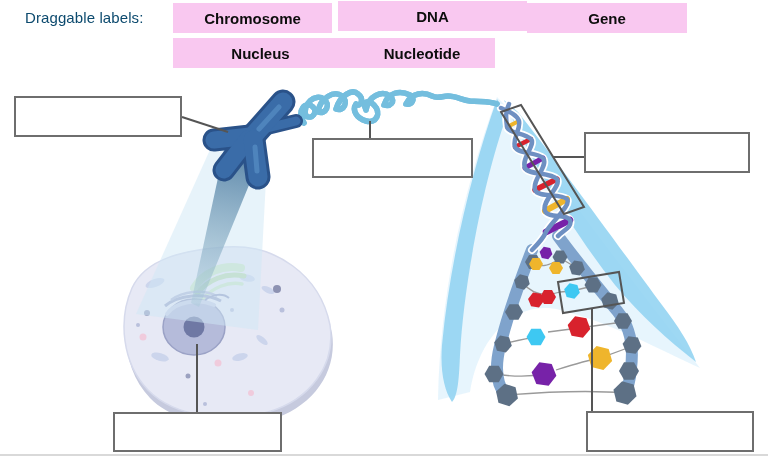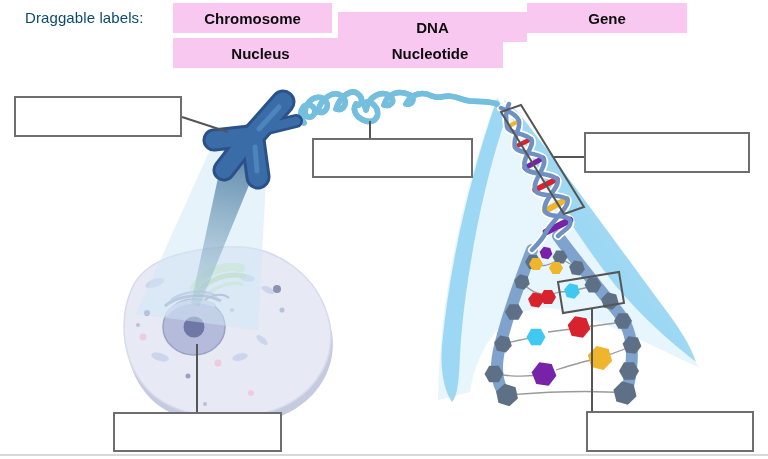--- a/index.html
+++ b/index.html
@@ -14,24 +14,24 @@
     letter-spacing:0.1px;
   }
   .chip{
     position:absolute;height:30px;
     background:#f9c8f0;
     display:flex;align-items:center;justify-content:center;
     font-size:15px;font-weight:bold;color:#0d0d0d;
     user-select:none;cursor:grab;
   }
   #chip-chromosome{left:173px;top:3px;width:159px;}
-  #chip-dna{left:338px;top:12px;width:189px;}
+  #chip-dna{left:338px;top:1px;width:189px;}
   #chip-gene{left:503px;top:3px;width:160px;margin-left:24px;}
   #chip-nucleus{left:173px;top:38px;width:175px;}
-  #chip-nucleotide{left:346px;top:38px;width:146px;padding-left:11px;}
+  #chip-nucleotide{left:338px;top:38px;width:146px;padding-left:11px;}
   .zone{
     position:absolute;box-sizing:border-box;
     background:#ffffff;border:2px solid #6e6e6e;
   }
   #zone-chromosome{left:14px;top:96px;width:168px;height:41px;}
   #zone-dna{left:312px;top:138px;width:161px;height:40px;}
   #zone-gene{left:584px;top:132px;width:166px;height:41px;}
   #zone-nucleus{left:113px;top:412px;width:169px;height:40px;}
   #zone-nucleotide{left:586px;top:411px;width:168px;height:41px;}
   #artwork{position:absolute;left:0;top:0;}

